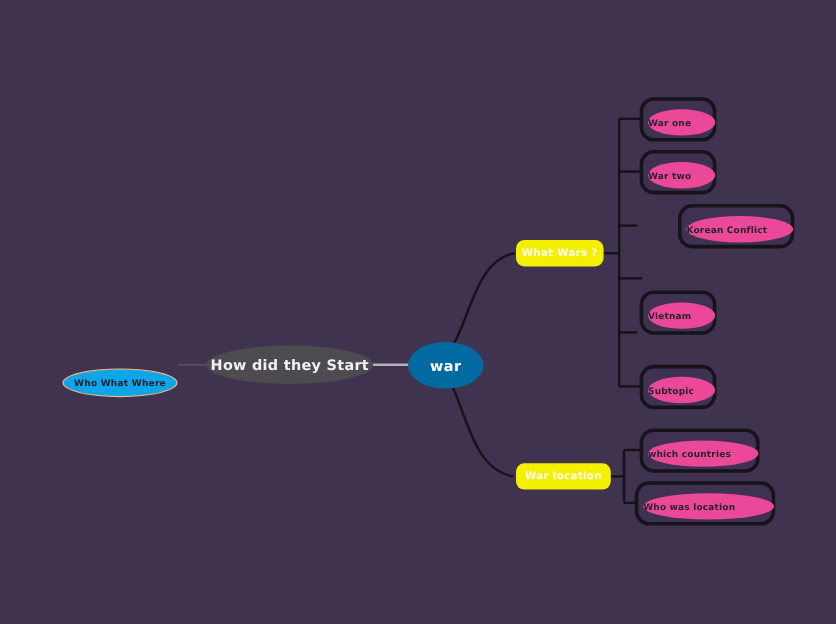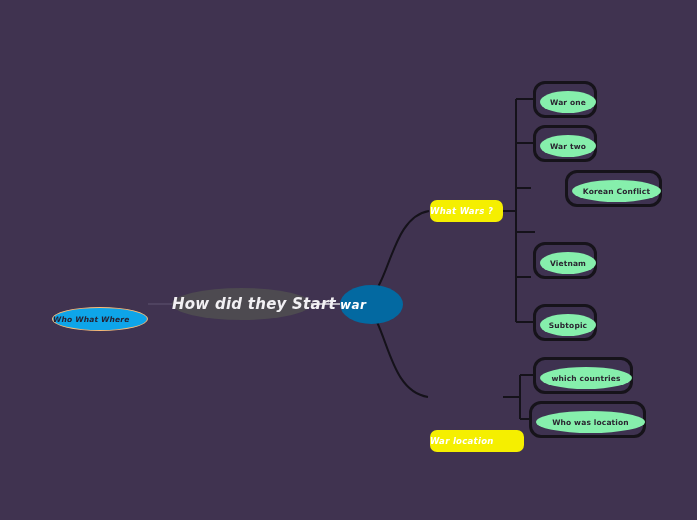--- a/index.html
+++ b/index.html
@@ -28,45 +28,44 @@
     width: 697px;
     height: 520px;
   }
 
   
   .node {
     position: absolute;
     box-sizing: border-box;
     display: flex;
     align-items: center;
-    justify-content: flex-start;
+    justify-content: center;
     text-align: center;
     white-space: nowrap;
     user-select: none;
-    font-style: italic;
   }
 
   
   .node.ghost-ellipse {
     border-radius: 50%;
     background: #0ea5e9;
     border: 1px solid #fdba74;
     color: #272031;
     font-size: 7.5px;
     font-weight: 700;
     letter-spacing: .2px;
     margin-top: 15px;
   }
 
   
   .node.grey-ellipse {
     border-radius: 50%;
     background: #4d4a50;
     color: #f2f0f3;
-    font-size: 15px;
+    font-size: 12px;
     font-weight: 700;
     letter-spacing: .25px;
   }
 
   
   .node.core-ellipse {
     border-radius: 50%;
     background: #0369a1;
     color: #ffffff;
     font-size: 12px;
@@ -90,23 +89,22 @@
     box-sizing: border-box;
     border: 3px solid #16131a;
     border-radius: 12px;
     background: #3e3250;
   }
   .leaf {
     position: absolute;
     box-sizing: border-box;
     display: flex;
     align-items: center;
-    justify-content: center;
-    border-radius: 50%;
-    background: #86efac;
+    border-radius: 50%;
+    background: #ec4899;
     color: #2a2430;
     font-size: 7.5px;
     font-weight: 700;
     letter-spacing: .15px;
     white-space: nowrap;
     text-align: center;
   }
 </style>
 </head>
 <body>
@@ -147,21 +145,21 @@
   </div>
 
   <div class="node core-ellipse" style="left:340px; top:285px; width:63px; height:39px;">
     <span>war</span>
   </div>
 
   <div class="node pill" style="left:430px; top:200px; width:73px; height:22px;">
     <span>What Wars ?</span>
   </div>
 
-  <div class="node pill" style="left:430px; top:386px; width:94px; height:22px;margin-top:44px;">
+  <div class="node pill" style="left:430px; top:386px; width:79px; height:22px;">
     <span>War location</span>
   </div>
 
   <div class="frame" style="left:533px; top:81px; width:64px; height:37px;">
     <div class="leaf" style="left:4px; top:7px; width:56px; height:22px;">
       <span>War one</span>
     </div>
   </div>
 
   <div class="frame" style="left:533px; top:125px; width:64px; height:37px;">

